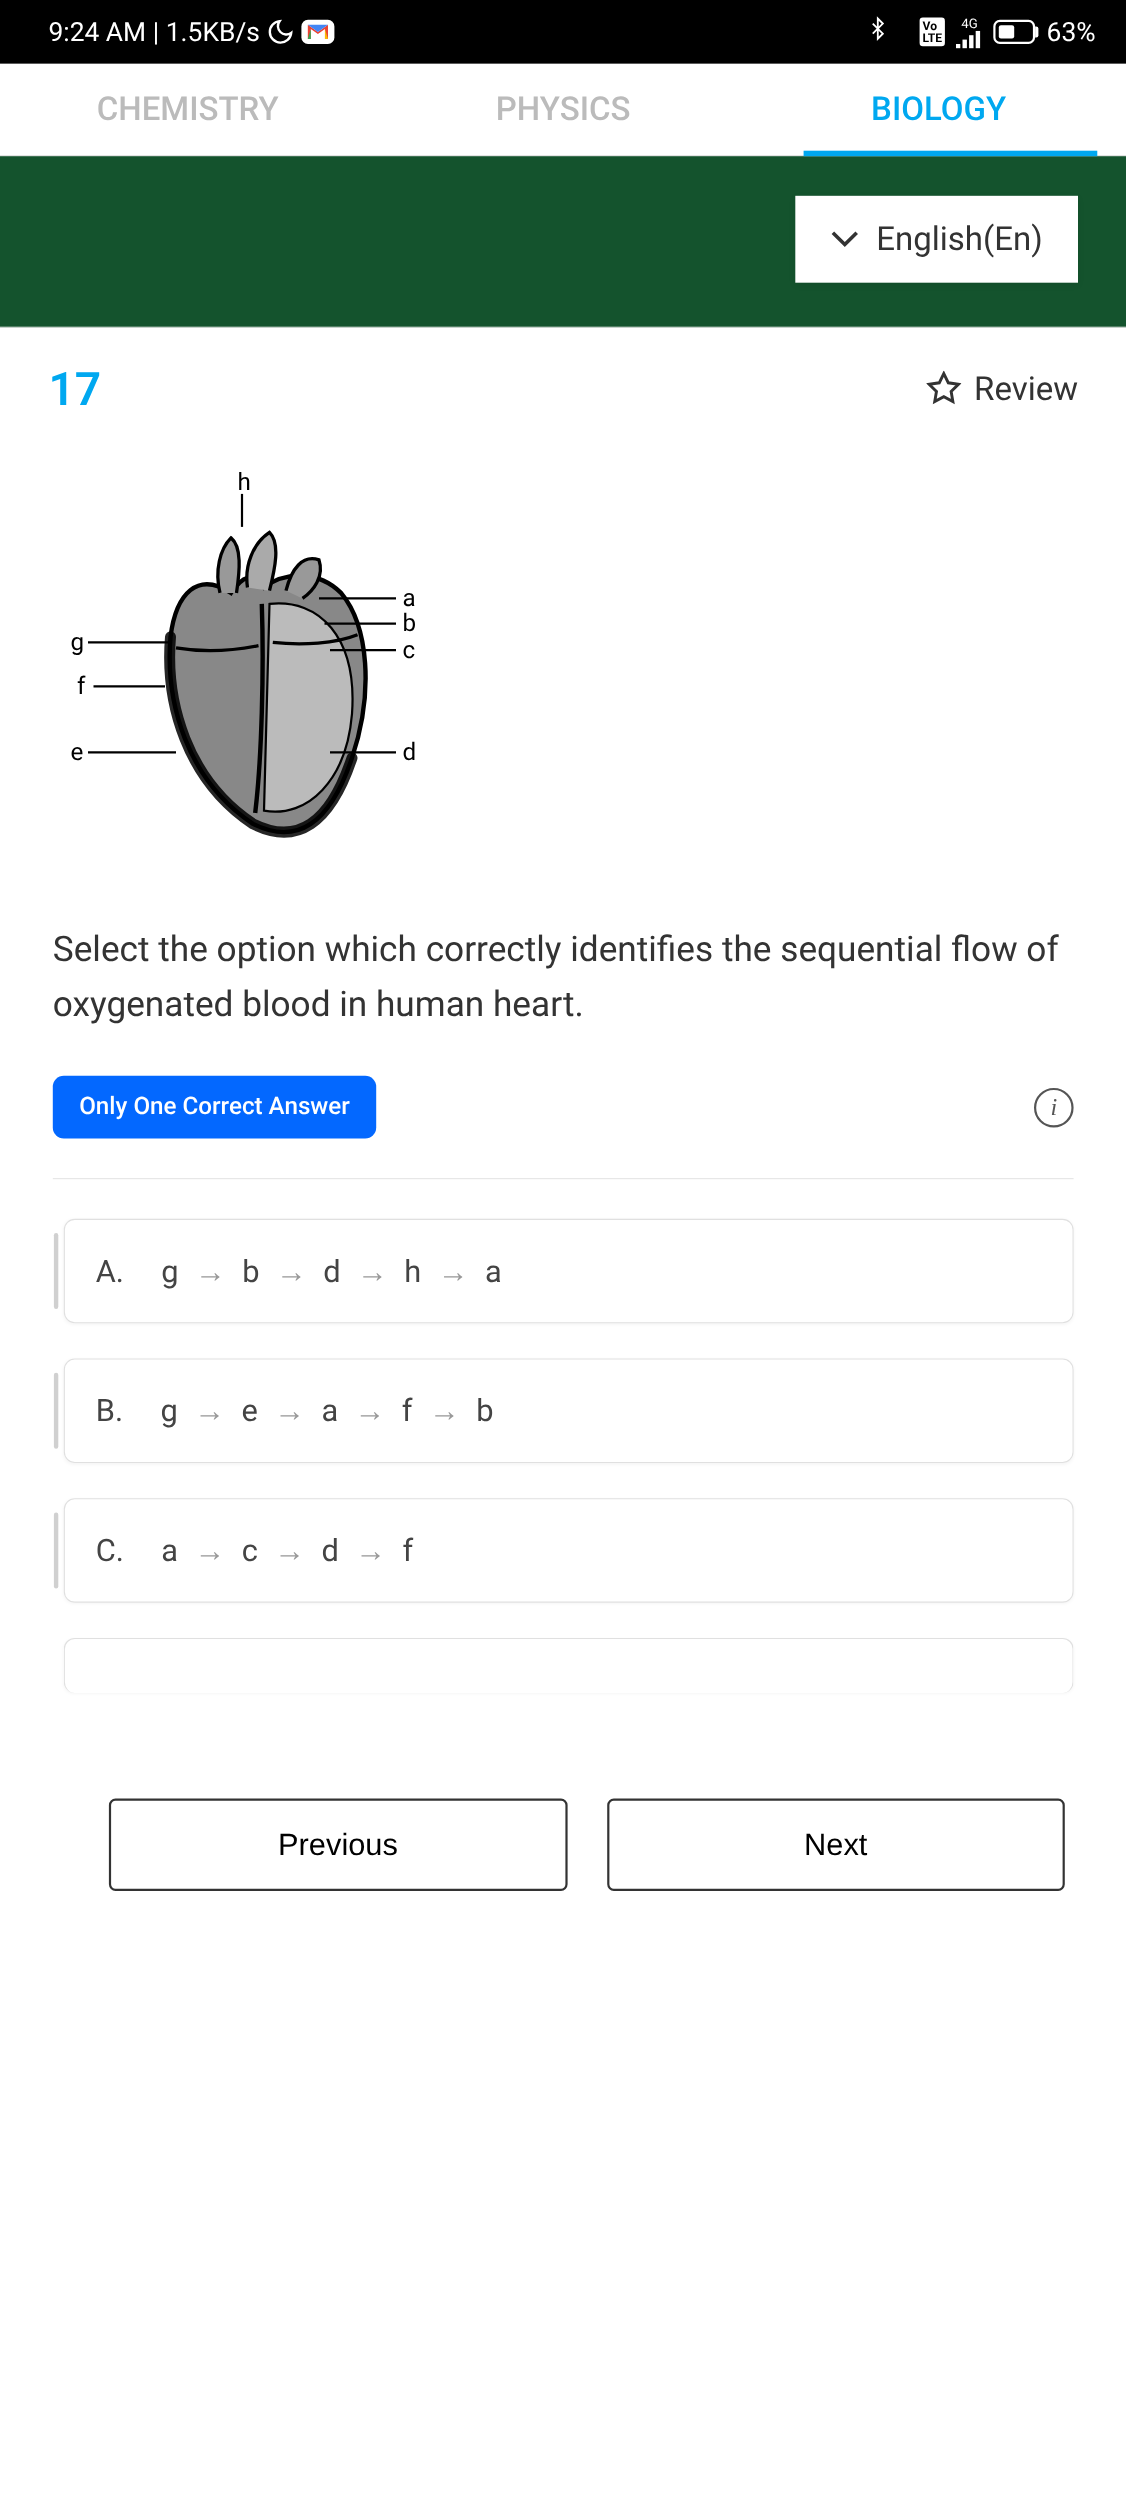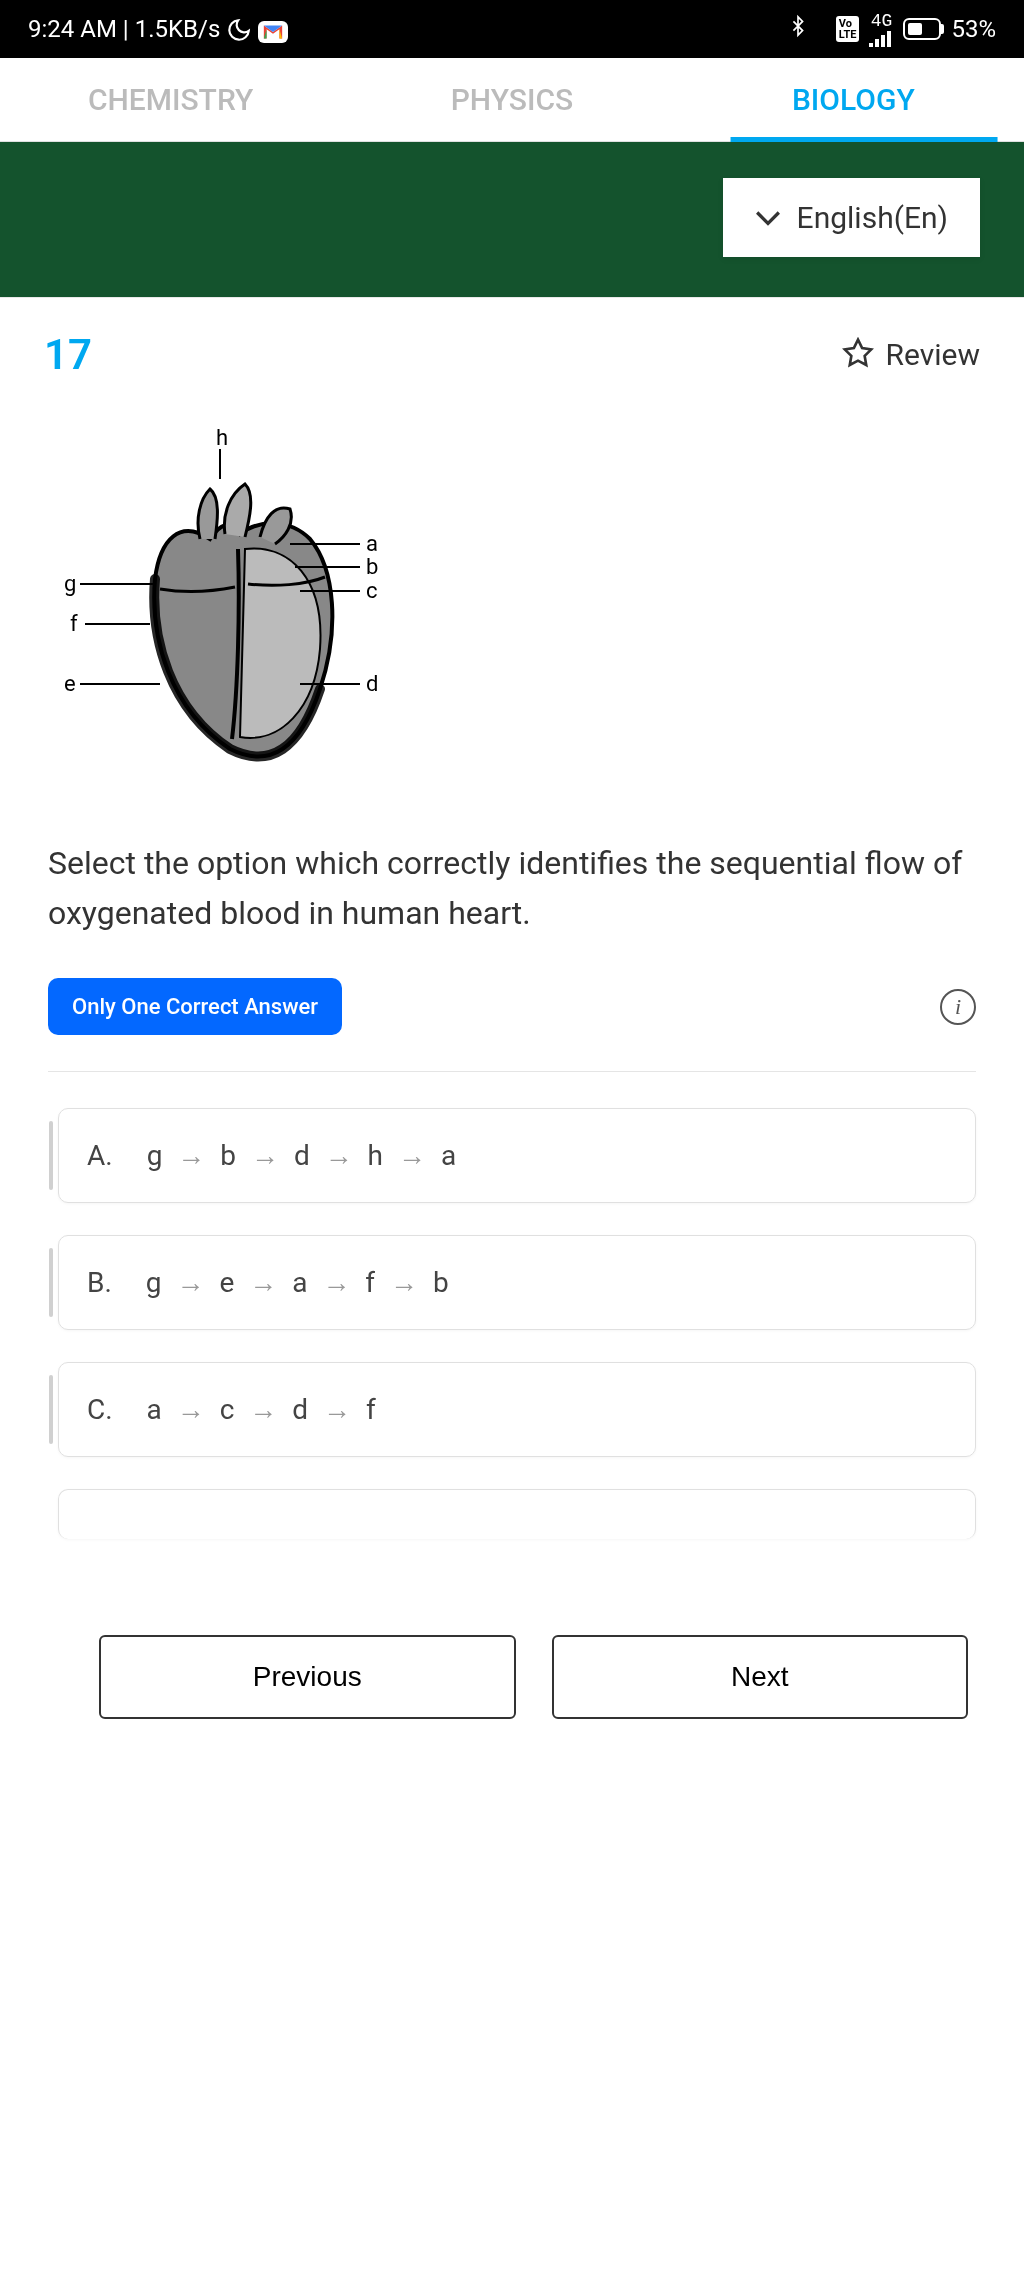--- a/index.html
+++ b/index.html
@@ -1,24 +1,24 @@
 <!DOCTYPE html>
 <html><head>
   <meta charset="utf-8">
   <style>
     * { box-sizing: border-box; margin: 0; padding: 0; }
     body { font-family: -apple-system, BlinkMacSystemFont, 'Segoe UI', Roboto, sans-serif; background: #fff; width: 1024px; }
     
     .status-bar { background: #000; color: #fff; display: flex; justify-content: space-between; align-items: center; padding: 12px 28px; font-size: 24px; height: 58px; }
-    .status-left { display: flex; align-items: flex-end; gap: 6px; }
+    .status-left { display: flex; align-items: center; gap: 6px; margin-left: 16px; }
     .status-right { display: flex; align-items: center; gap: 10px; }
     .moon-icon { display: inline-flex; }
     .gmail-icon { background: #fff; border-radius: 6px; padding: 2px 4px; display: inline-flex; }
     .lte-box { background: #fff; color: #000; font-size: 11px; font-weight: bold; padding: 2px 3px; border-radius: 3px; display: flex; flex-direction: column; line-height: 1; margin-left: 18px; }
-    .signal-text { font-size: 18px; font-family: Liberation Mono, monospace; }
+    .signal-text { font-size: 12px; }
     .battery-box { border: 2px solid #fff; border-radius: 6px; width: 38px; height: 22px; position: relative; display: flex; align-items: center; padding: 3px; }
     .battery-fill { background: #fff; height: 100%; width: 50%; border-radius: 2px; }
     .battery-tip { background: #fff; width: 3px; height: 10px; position: absolute; right: -5px; border-radius: 0 2px 2px 0; }
     
     .tab-bar { display: flex; background: #fff; border-bottom: 1px solid #e0e0e0; }
     .tab { flex: 1; text-align: center; padding: 24px 0; font-size: 30px; font-weight: 500; color: #bbb; cursor: pointer; }
     .tab.active { color: #00a8f0; position: relative; }
     .tab.active::after { content: ''; position: absolute; bottom: -1px; left: 50%; transform: translateX(-46%); width: 78%; height: 5px; background: #00a8f0; }
     
     .lang-section { background: #14532d; padding: 36px 44px 40px; display: flex; justify-content: flex-end; border-bottom: 1px solid #e8e8e8; }
@@ -90,21 +90,21 @@
           <rect x="0" y="12" width="4" height="4" fill="#fff"></rect>
           <rect x="6" y="8" width="4" height="8" fill="#fff"></rect>
           <rect x="12" y="4" width="4" height="12" fill="#fff"></rect>
           <rect x="18" y="0" width="4" height="16" fill="#fff"></rect>
         </svg>
     </span>
     <span class="battery-box">
       <span class="battery-fill"></span>
       <span class="battery-tip"></span>
     </span>
-    <span>53%</span>
+    <span>63%</span>
   </div>
 </div>
 
 <div class="tab-bar">
   <div class="tab">CHEMISTRY</div>
   <div class="tab">PHYSICS</div>
   <div class="tab active">BIOLOGY</div>
 </div>
 
 <div class="lang-section">

